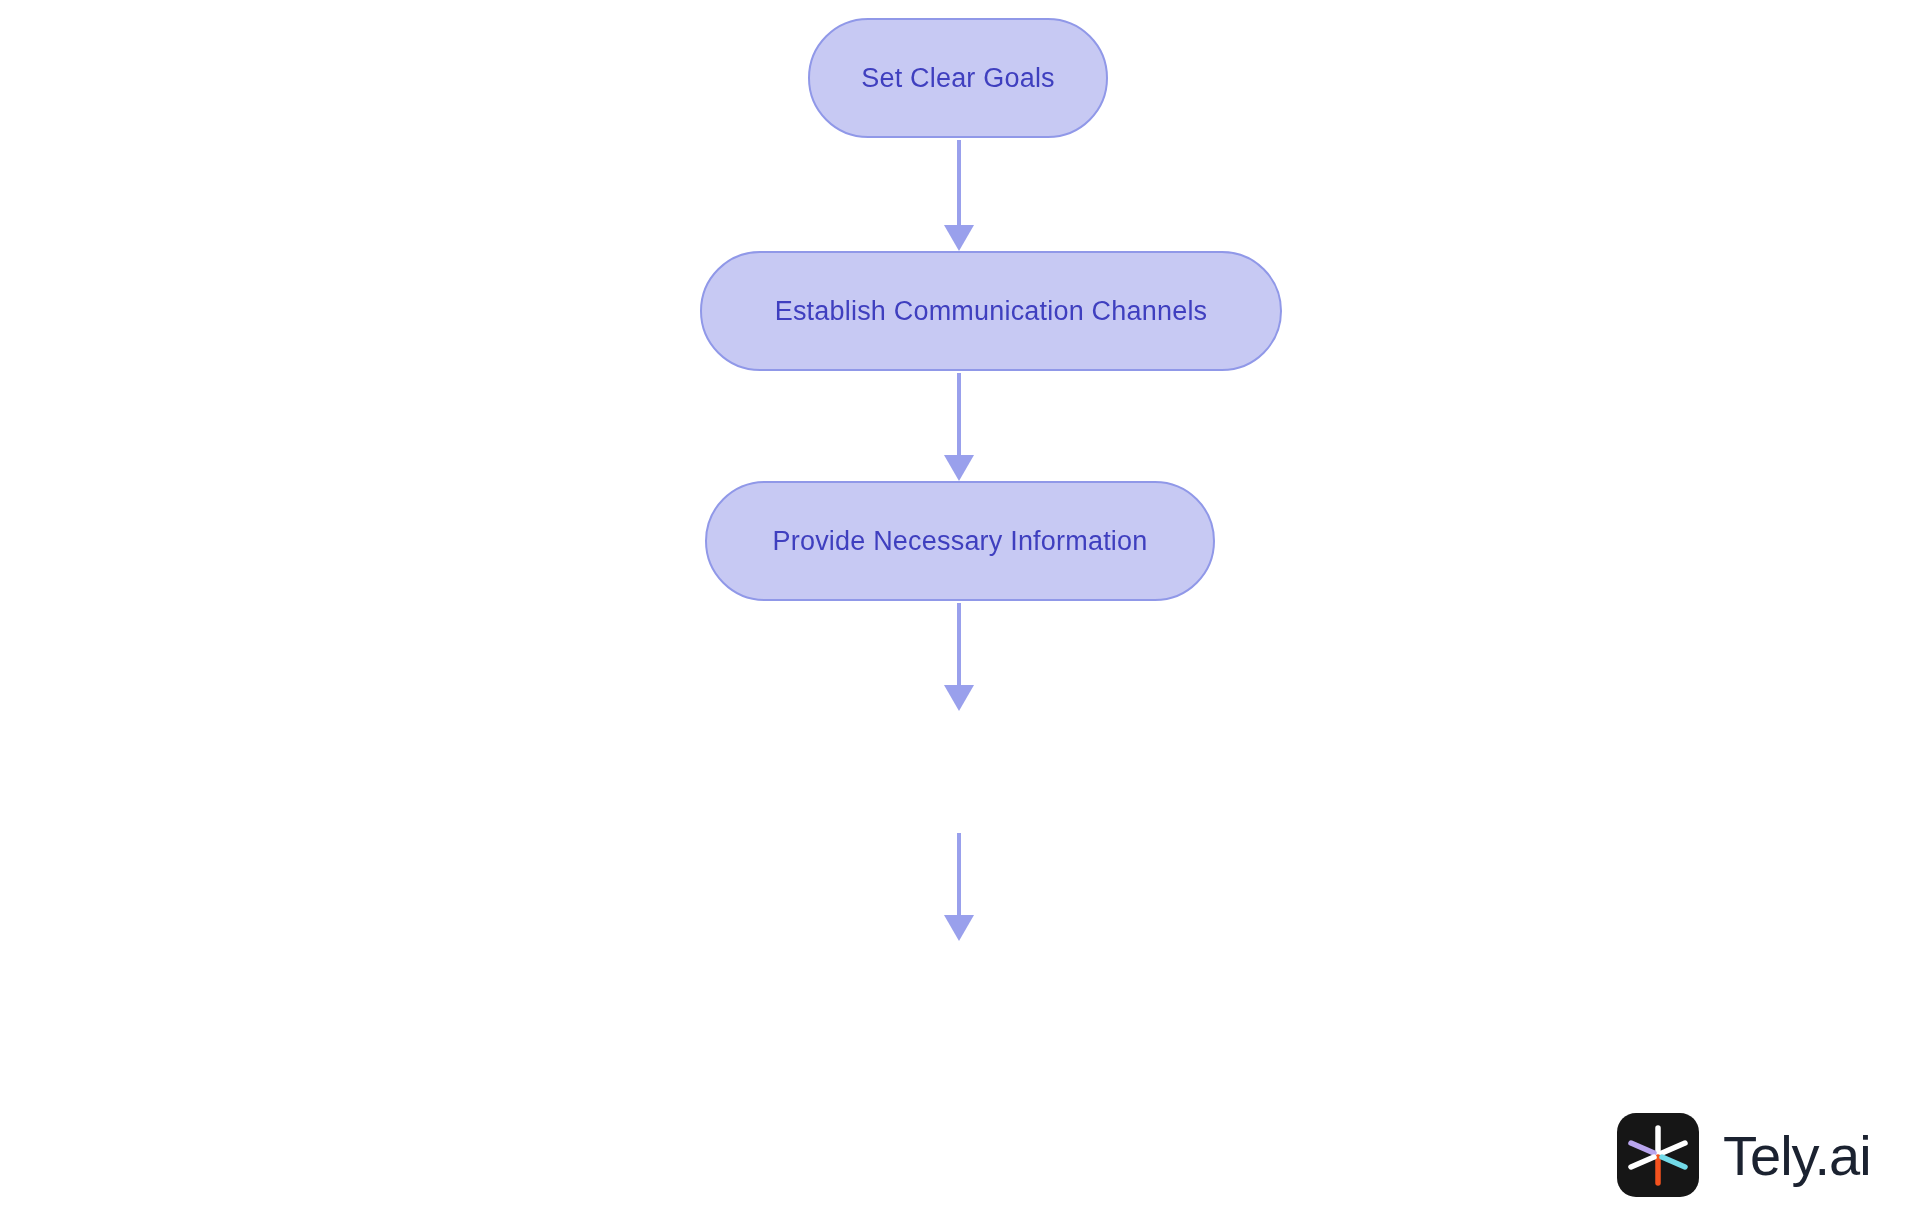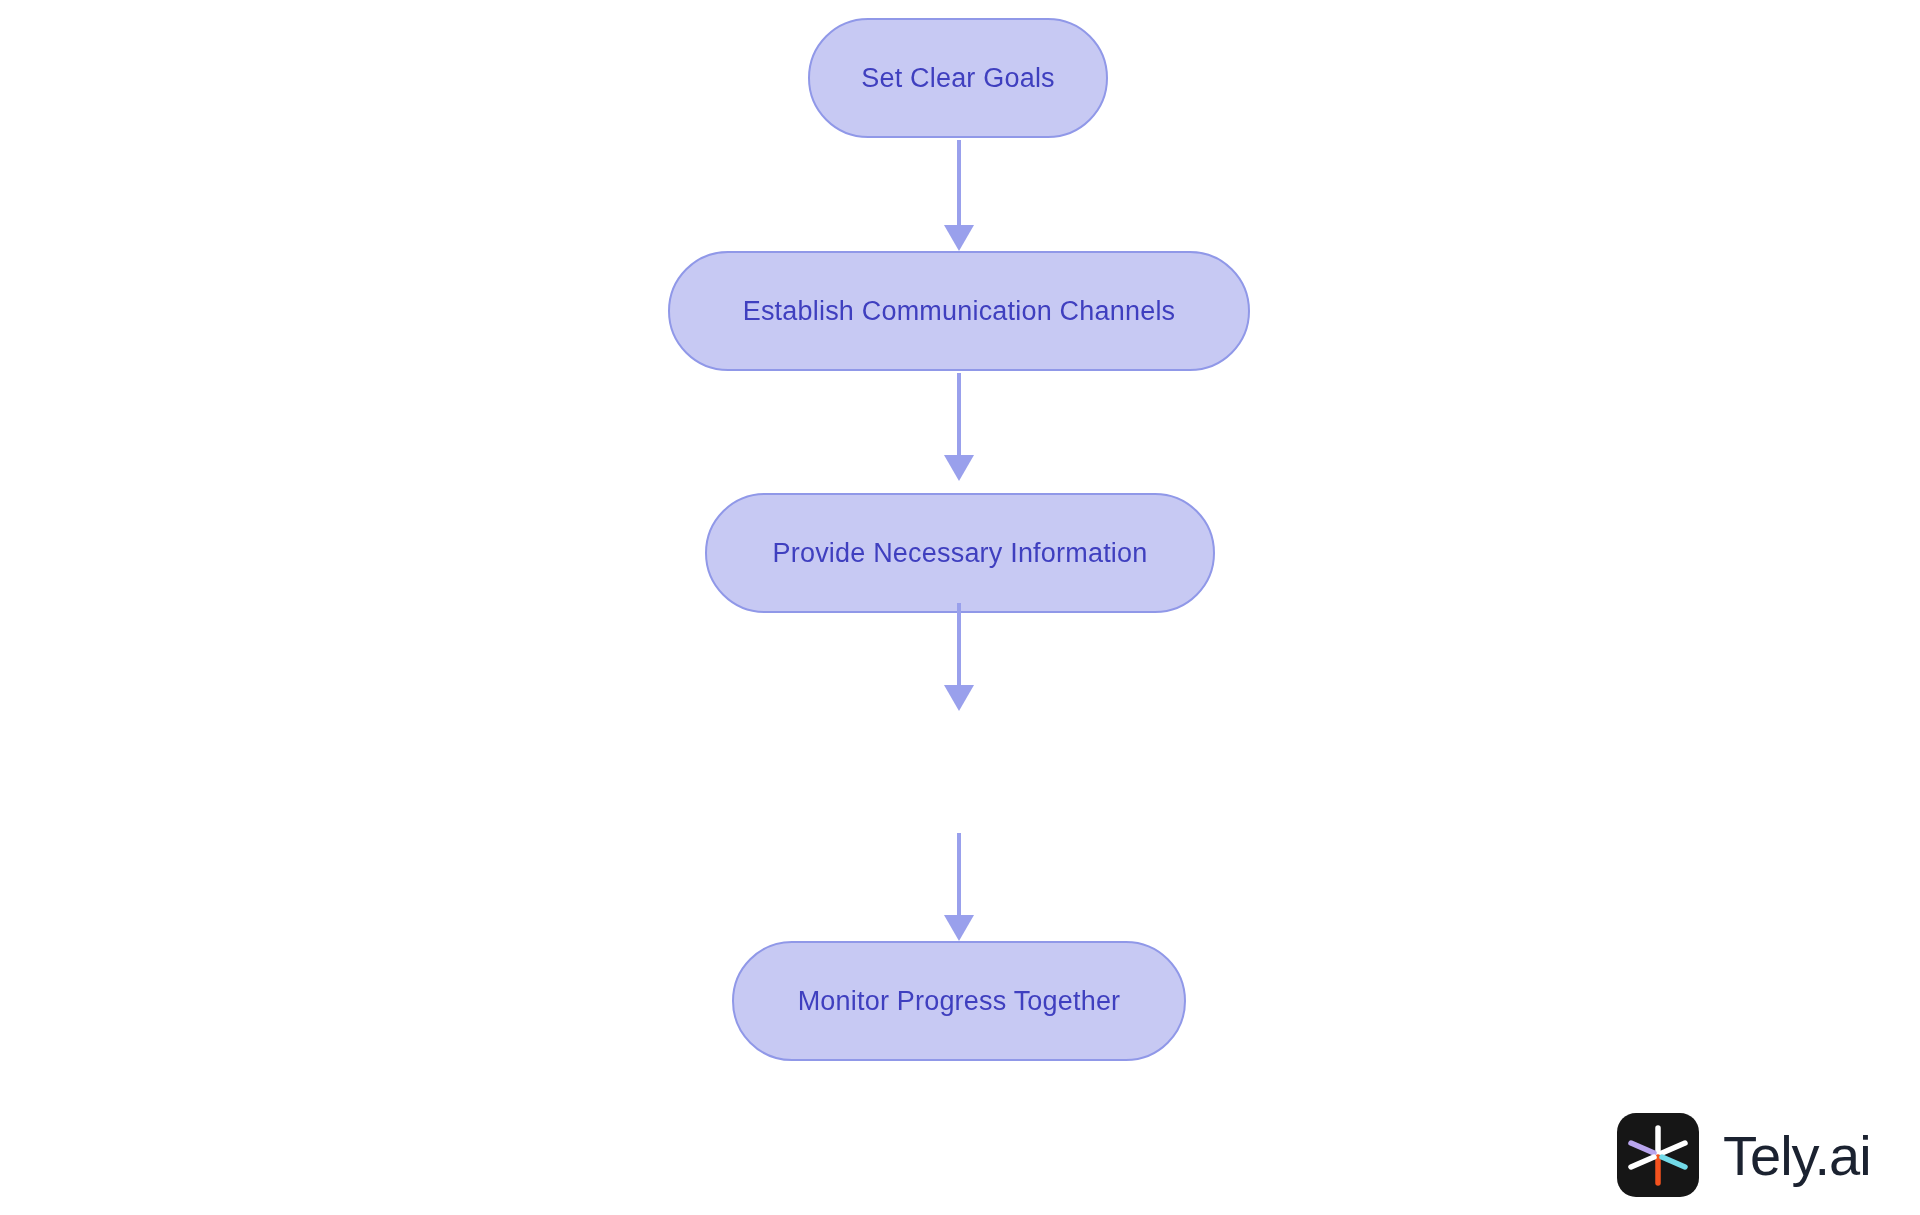--- a/index.html
+++ b/index.html
@@ -24,22 +24,22 @@
     border-radius: 60px;
     display: flex;
     align-items: center;
     justify-content: center;
     color: #3f3fbf;
     font-size: 27px;
     letter-spacing: 0.2px;
     white-space: nowrap;
   }
   .node-1 { left: 808px; top: 18px;  width: 300px; }
-  .node-2 { left: 668px; top: 251px; width: 582px; text-align: center; }
-  .node-3 { left: 705px; top: 481px; width: 510px; margin-top: 12px; }
+  .node-2 { left: 700px; top: 251px; width: 582px; text-align: center; }
+  .node-3 { left: 705px; top: 481px; width: 510px; }
   .node-4 { left: 686px; top: 711px; width: 547px; }
   .node-5 { left: 732px; top: 941px; width: 454px; }
 
   
   .arrow {
     position: absolute;
     left: 957px;
     width: 4px;
   }
   .arrow .shaft {
@@ -114,23 +114,20 @@
     <div class="shaft"></div>
     <div class="head"></div>
   </div>
 
 
   <div class="arrow arrow-4">
     <div class="shaft"></div>
     <div class="head"></div>
   </div>
 
-  <div class="node node-5">
-    <span>Monitor Progress Together</span>
-  </div>
 
   <div class="logo">
     <svg class="logo-mark" viewBox="0 0 82 84" xmlns="http://www.w3.org/2000/svg">
       <rect x="0" y="0" width="82" height="84" rx="19" fill="#161616"></rect>
 
       <line x1="41" y1="15" x2="41" y2="40" stroke="#ffffff" stroke-width="5.5" stroke-linecap="round"></line>
       <line x1="41" y1="44" x2="41" y2="70" stroke="#f4521e" stroke-width="5.5" stroke-linecap="round"></line>
       <line x1="37" y1="40" x2="14" y2="30" stroke="#b9a5ee" stroke-width="5.5" stroke-linecap="round"></line>
       <line x1="37" y1="44" x2="14" y2="54" stroke="#ffffff" stroke-width="5.5" stroke-linecap="round"></line>
       <line x1="45" y1="40" x2="68" y2="30" stroke="#ffffff" stroke-width="5.5" stroke-linecap="round"></line>

